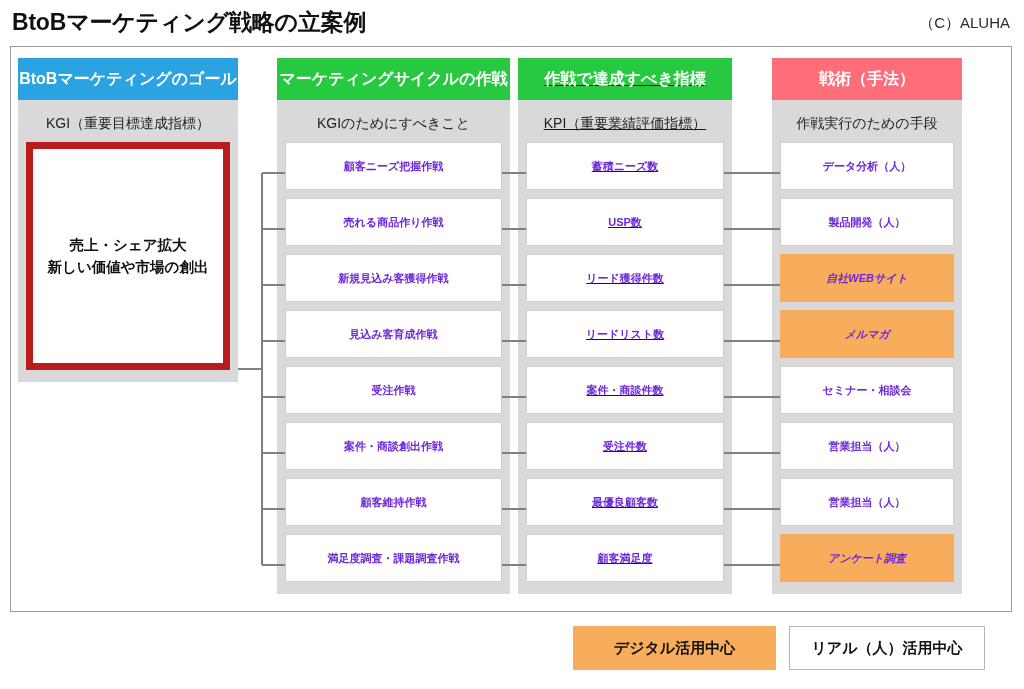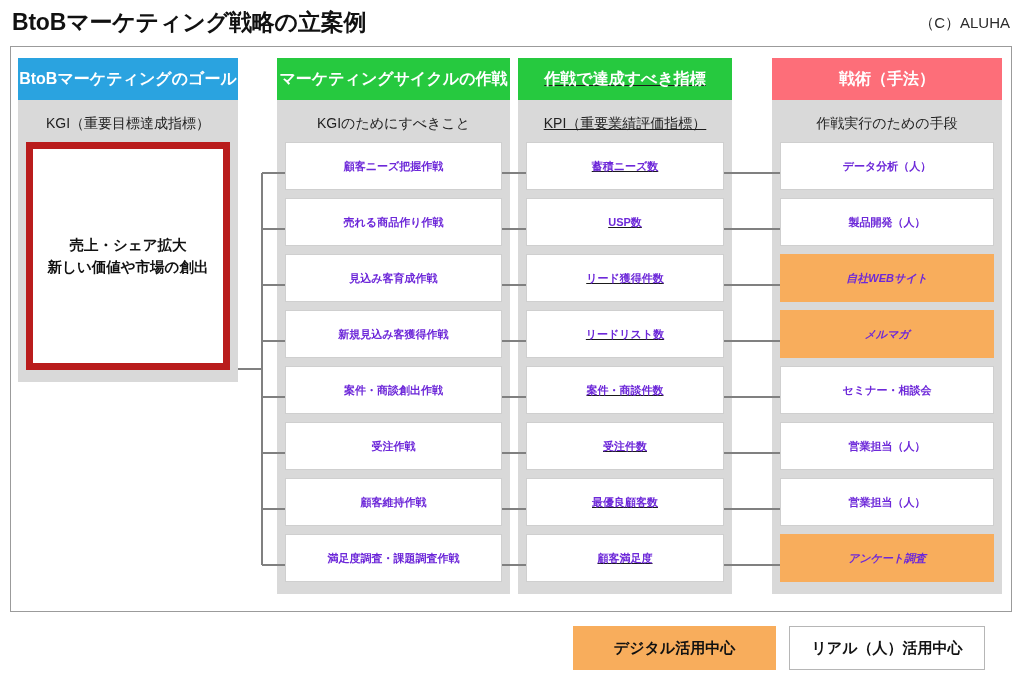--- a/index.html
+++ b/index.html
@@ -179,45 +179,45 @@
     </div>
   </div>
 </div>
 
 <div class="column" id="col-strategy" style="left:277px; width:233px;">
   <div class="col-header" id="strategy-header" style="background: rgb(38, 201, 63);">マーケティングサイクルの作戦</div>
   <div class="col-panel">
     <div class="col-subtitle">KGIのためにすべきこと</div>
     <div class="cell">顧客ニーズ把握作戦</div>
     <div class="cell">売れる商品作り作戦</div>
+    <div class="cell">新規見込み客獲得作戦</div>
     <div class="cell">見込み客育成作戦</div>
-    <div class="cell">新規見込み客獲得作戦</div>
+    <div class="cell">受注作戦</div>
     <div class="cell">案件・商談創出作戦</div>
-    <div class="cell">受注作戦</div>
     <div class="cell">顧客維持作戦</div>
     <div class="cell">満足度調査・課題調査作戦</div>
   </div>
 </div>
 
 <div class="column" id="col-kpi" style="left:518px; width:214px;text-decoration:underline;">
   <div class="col-header" id="kpi-header" style="background: rgb(38, 201, 63);">作戦で達成すべき指標</div>
   <div class="col-panel">
     <div class="col-subtitle">KPI（重要業績評価指標）</div>
     <div class="cell">蓄積ニーズ数</div>
     <div class="cell">USP数</div>
     <div class="cell">リード獲得件数</div>
     <div class="cell">リードリスト数</div>
     <div class="cell">案件・商談件数</div>
     <div class="cell">受注件数</div>
     <div class="cell">最優良顧客数</div>
     <div class="cell">顧客満足度</div>
   </div>
 </div>
 
-<div class="column" id="col-tactics" style="left:772px; width:230px;">
+<div class="column" id="col-tactics" style="left:772px; width:190px;">
   <div class="col-header" id="tactics-header" style="background: rgb(253, 110, 121);">戦術（手法）</div>
   <div class="col-panel">
     <div class="col-subtitle">作戦実行のための手段</div>
     <div class="cell">データ分析（人）</div>
     <div class="cell">製品開発（人）</div>
     <div class="cell orange">自社WEBサイト</div>
     <div class="cell orange">メルマガ</div>
     <div class="cell">セミナー・相談会</div>
     <div class="cell">営業担当（人）</div>
     <div class="cell">営業担当（人）</div>

